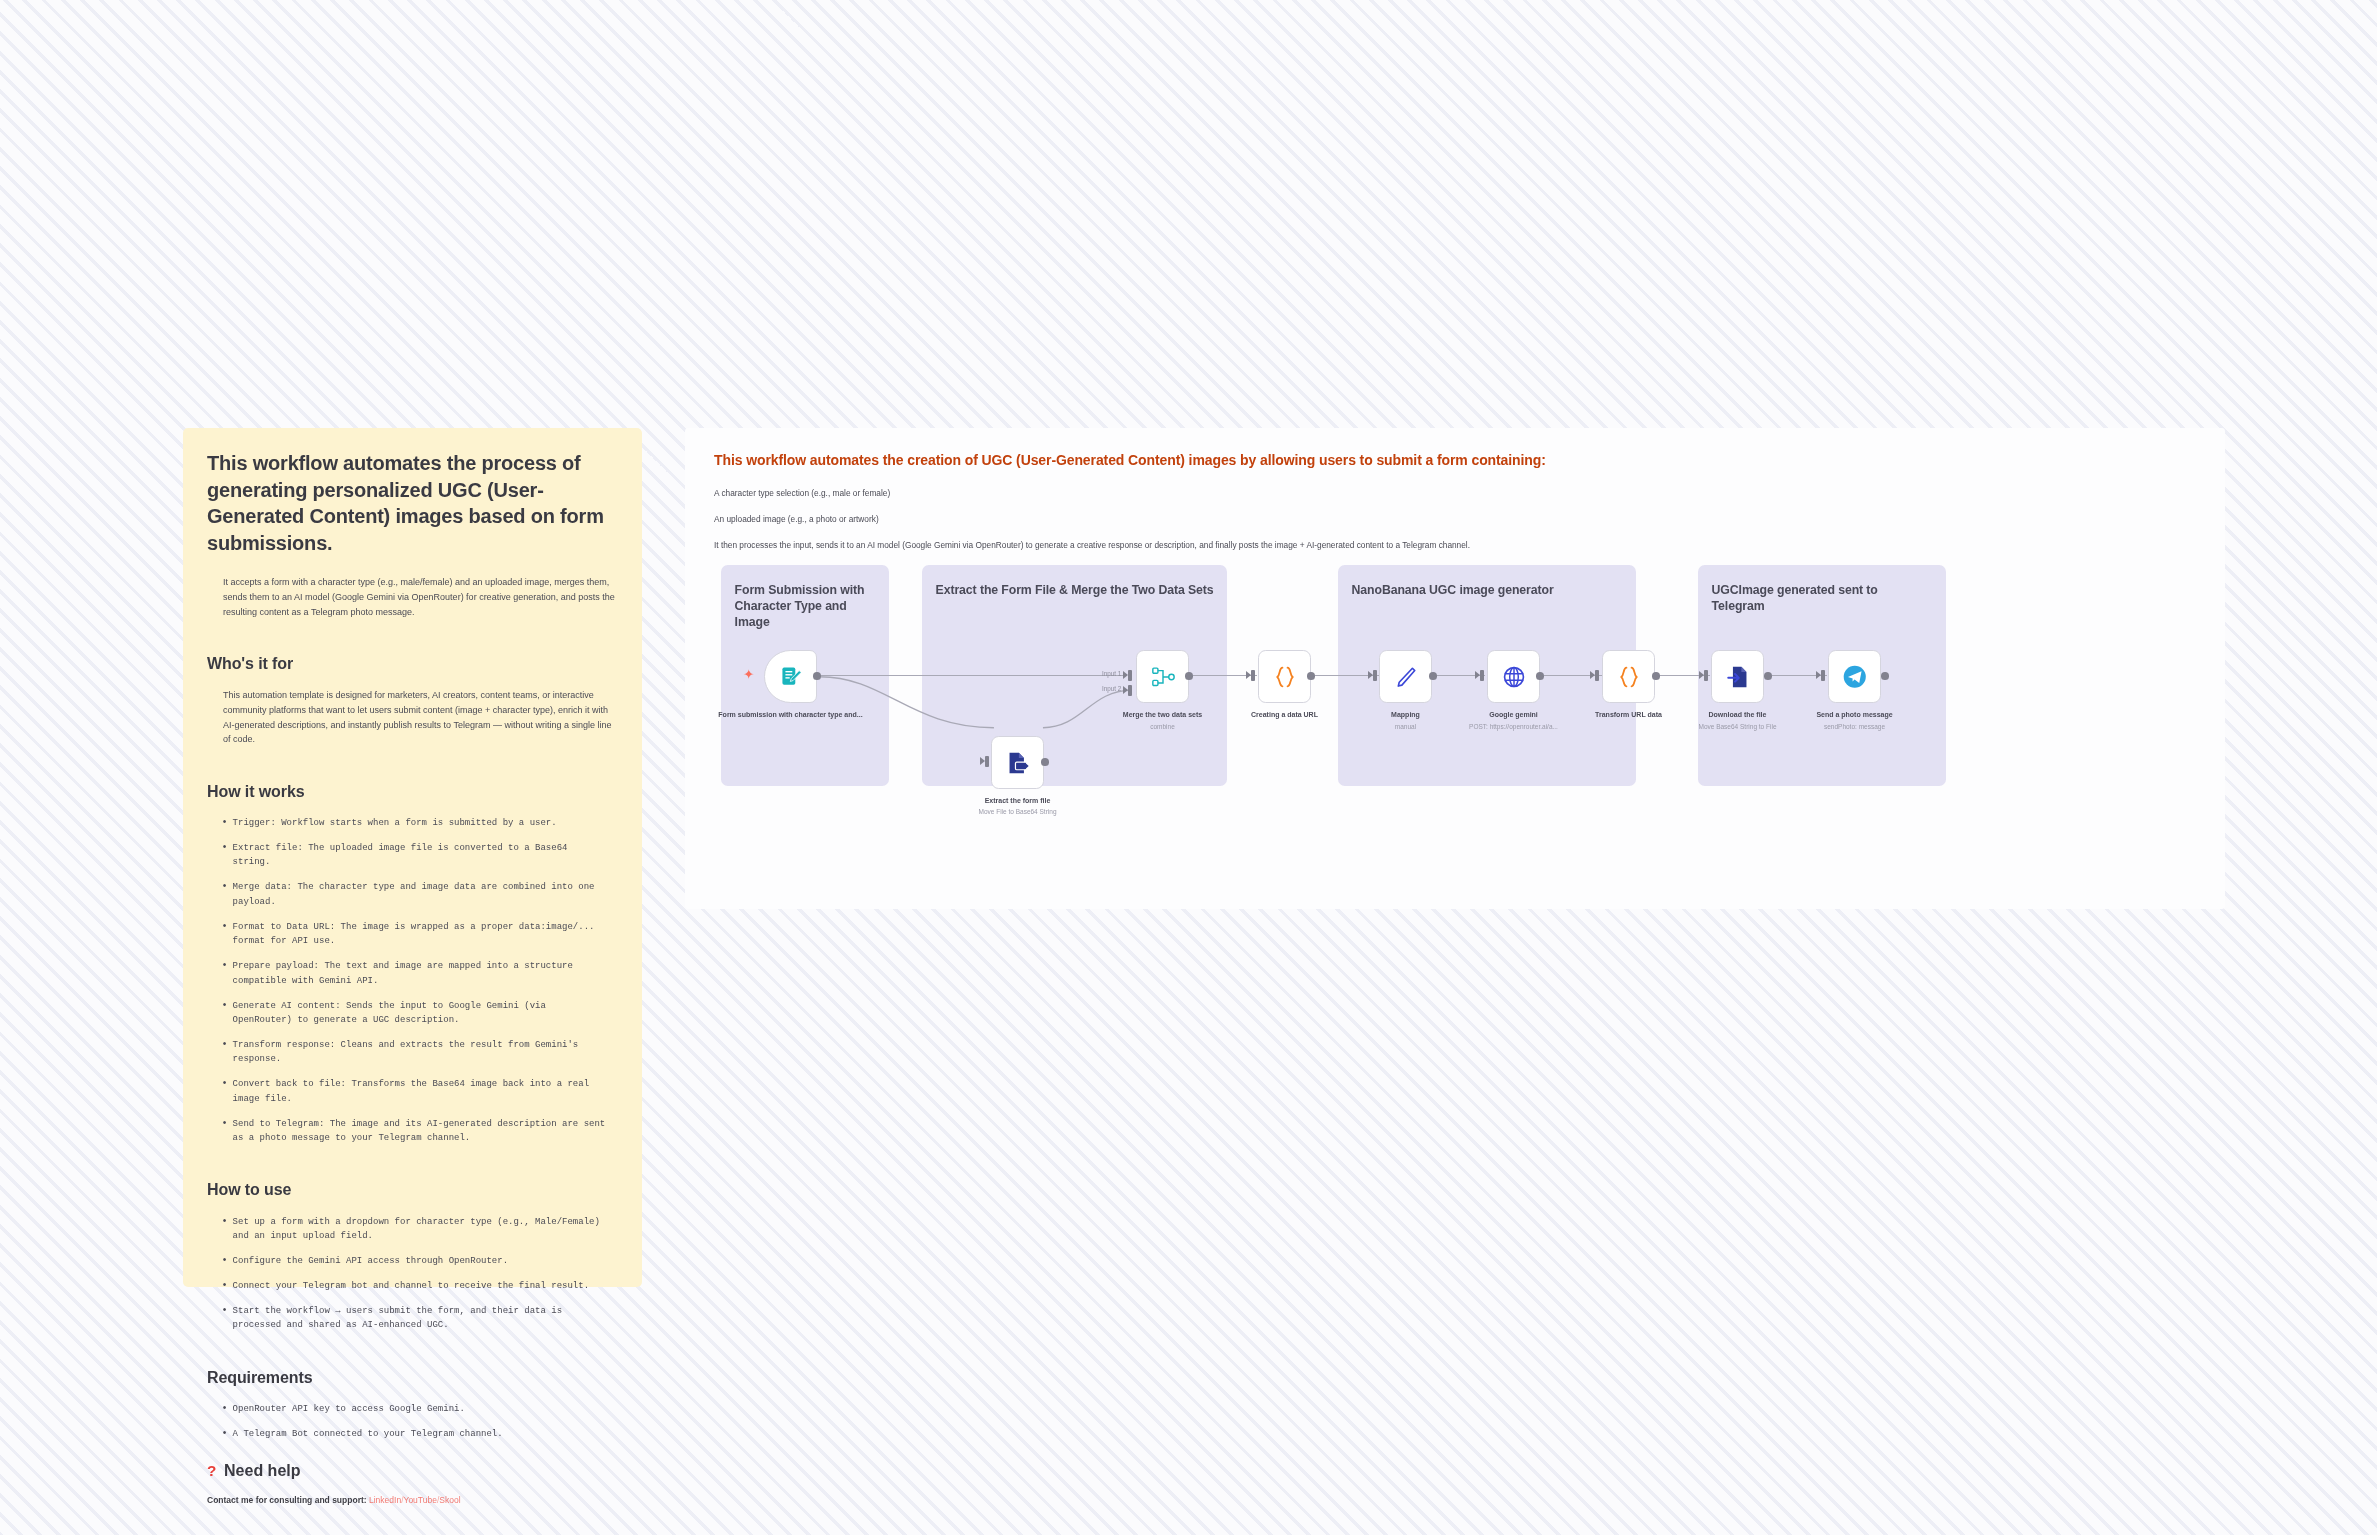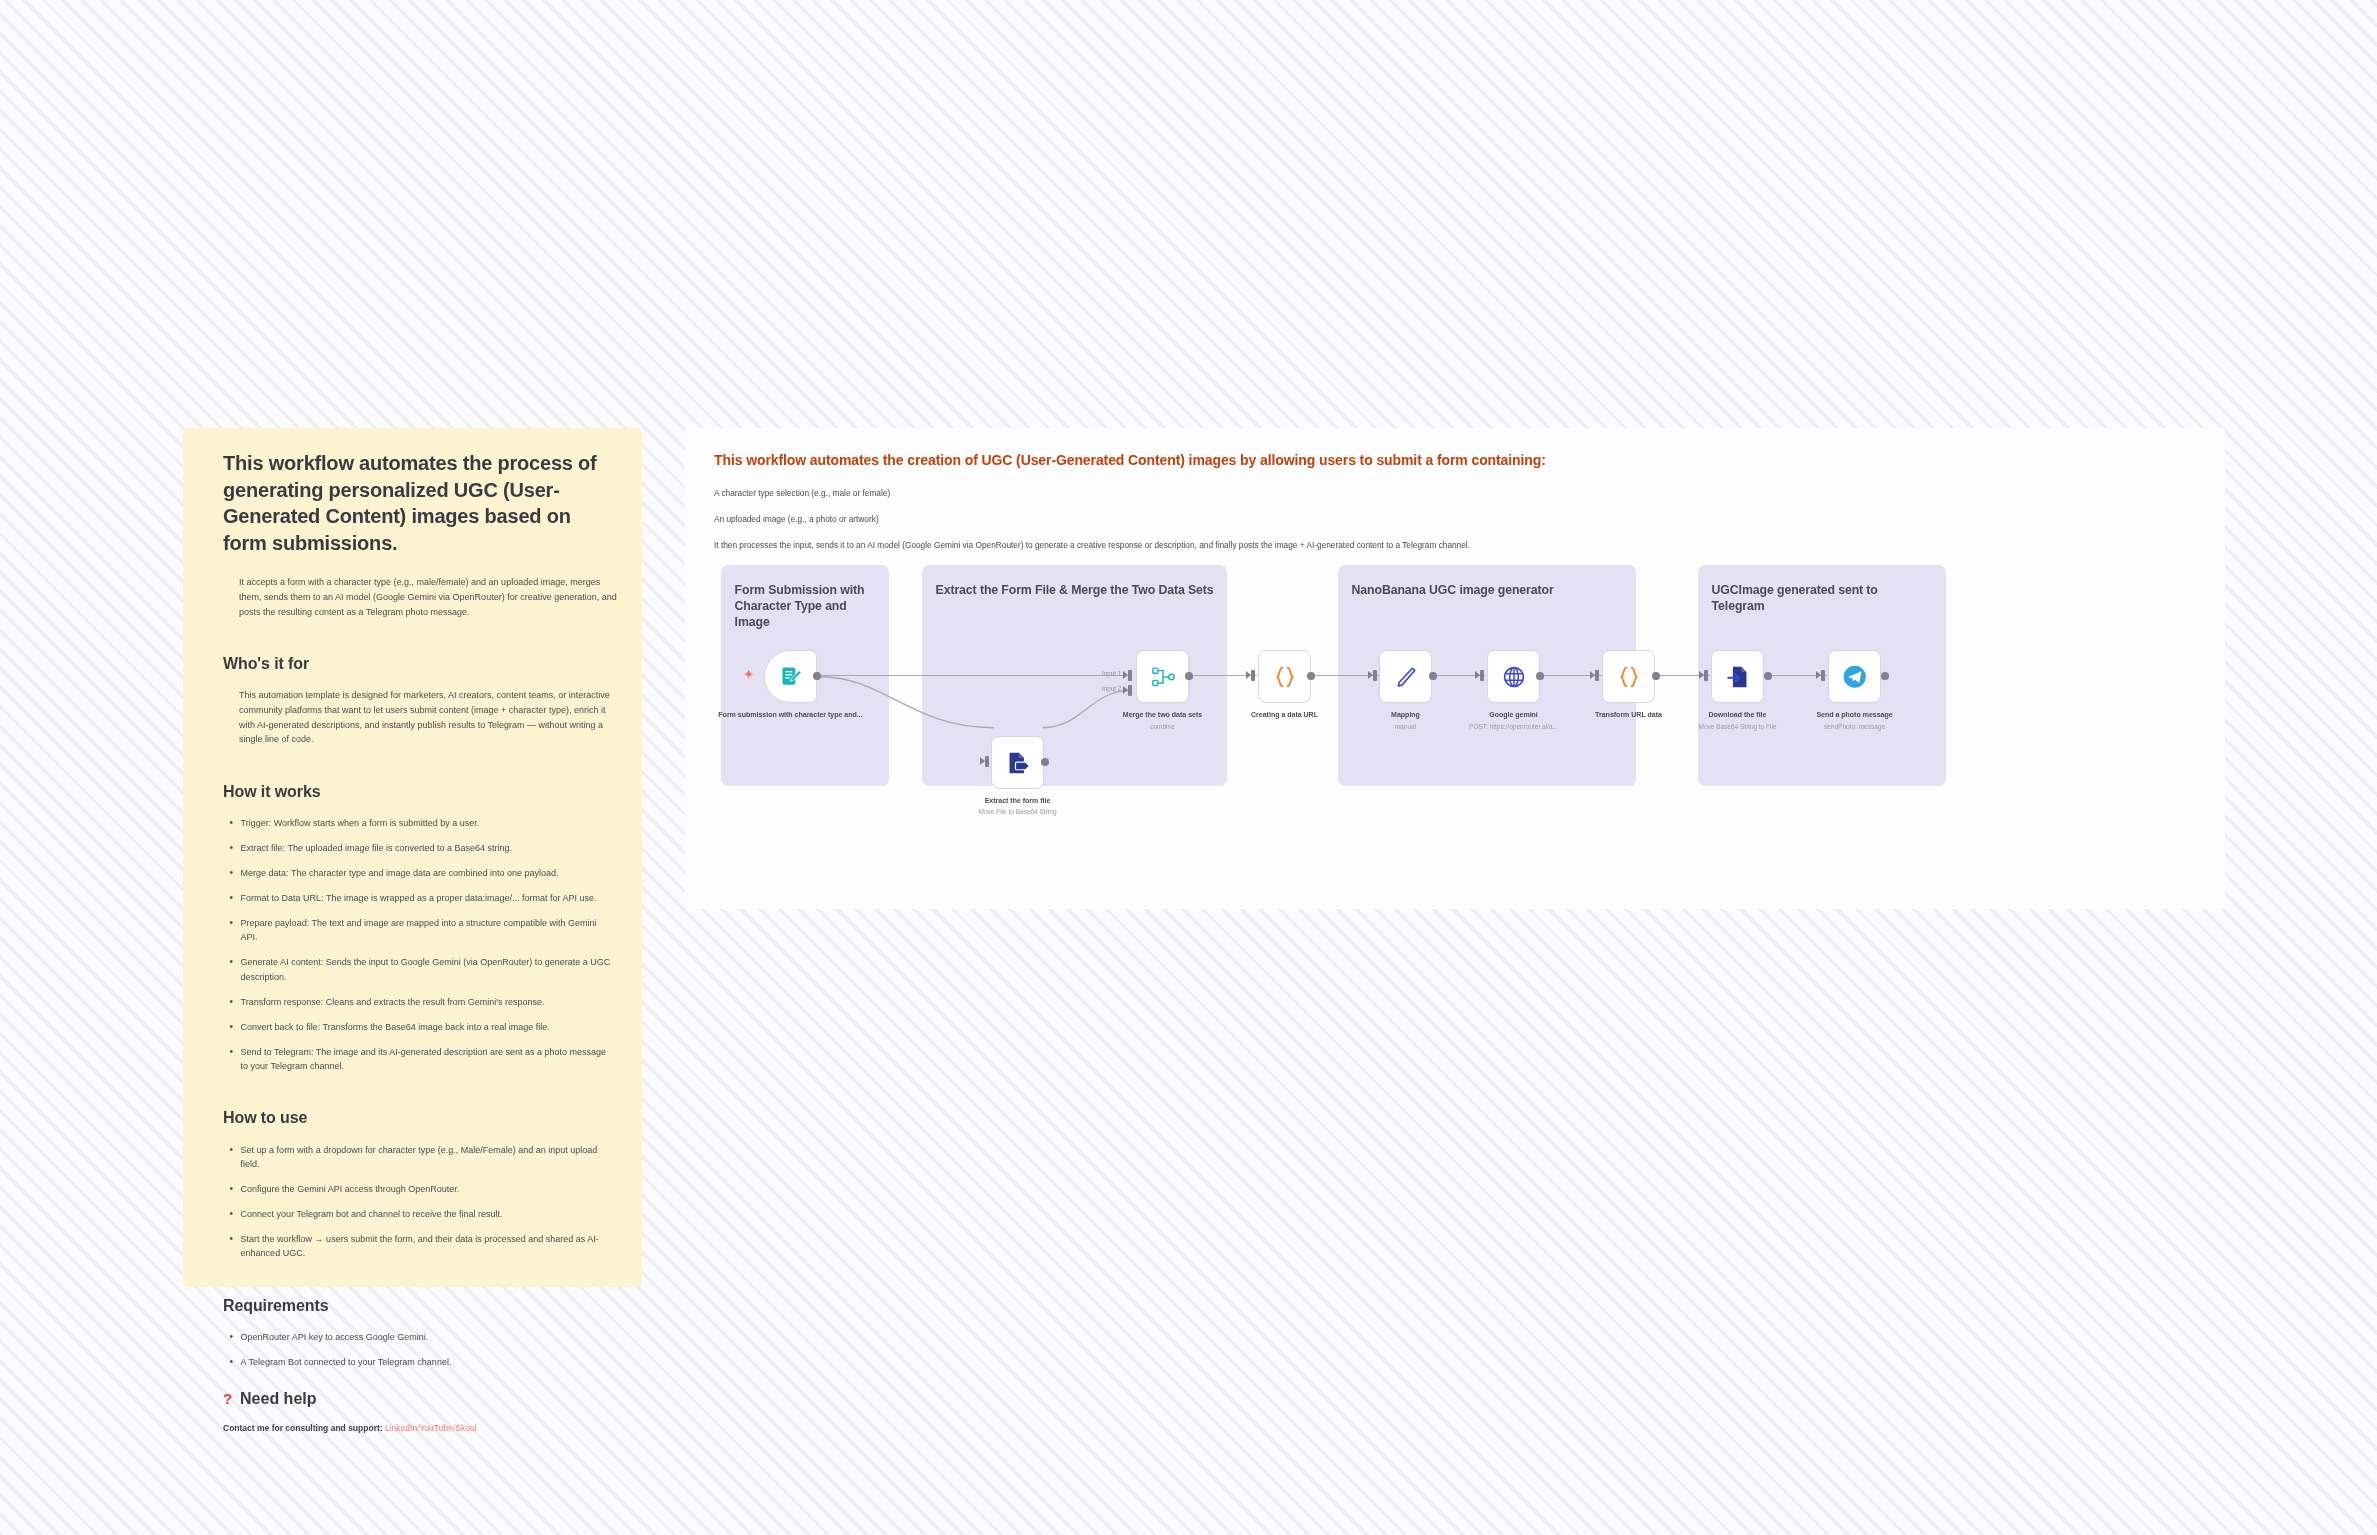--- a/index.html
+++ b/index.html
@@ -18,21 +18,21 @@
     overflow: hidden;
   }
 
   
   .sticky {
     position: absolute;
     left: 183px; top: 428px;
     width: 459px; height: 859px;
     background: #fdf3d0;
     border-radius: 5.1px;
-    padding: 22px 24px 17px 40px;
+    padding: 22px 24px 17px 24px;
     color: #3f3f46;
   }
   .sticky h1 {
     font-size: 20px;
     line-height: 1.33;
     font-weight: 700;
     color: #3a3a42;
     letter-spacing: -0.2px;
     margin-bottom: 19px;
   }
@@ -45,21 +45,22 @@
     margin-bottom: 15.3px;
   }
   .sticky p.body {
     font-size: 9px;
     line-height: 1.62;
     color: #4b4b55;
     margin-left: 16px;
   }
   .sticky ul {
     list-style: none;
-    margin: 4px;
+    margin: 12px;
+    font-family: Liberation Mono, monospace;
   }
   .sticky ul li {
     position: relative;
     font-size: 9px;
     line-height: 1.6;
     color: #4b4b55;
     padding-left: 13.6px;
     margin-bottom: 10.6px;
   }
   .sticky ul li::before {

